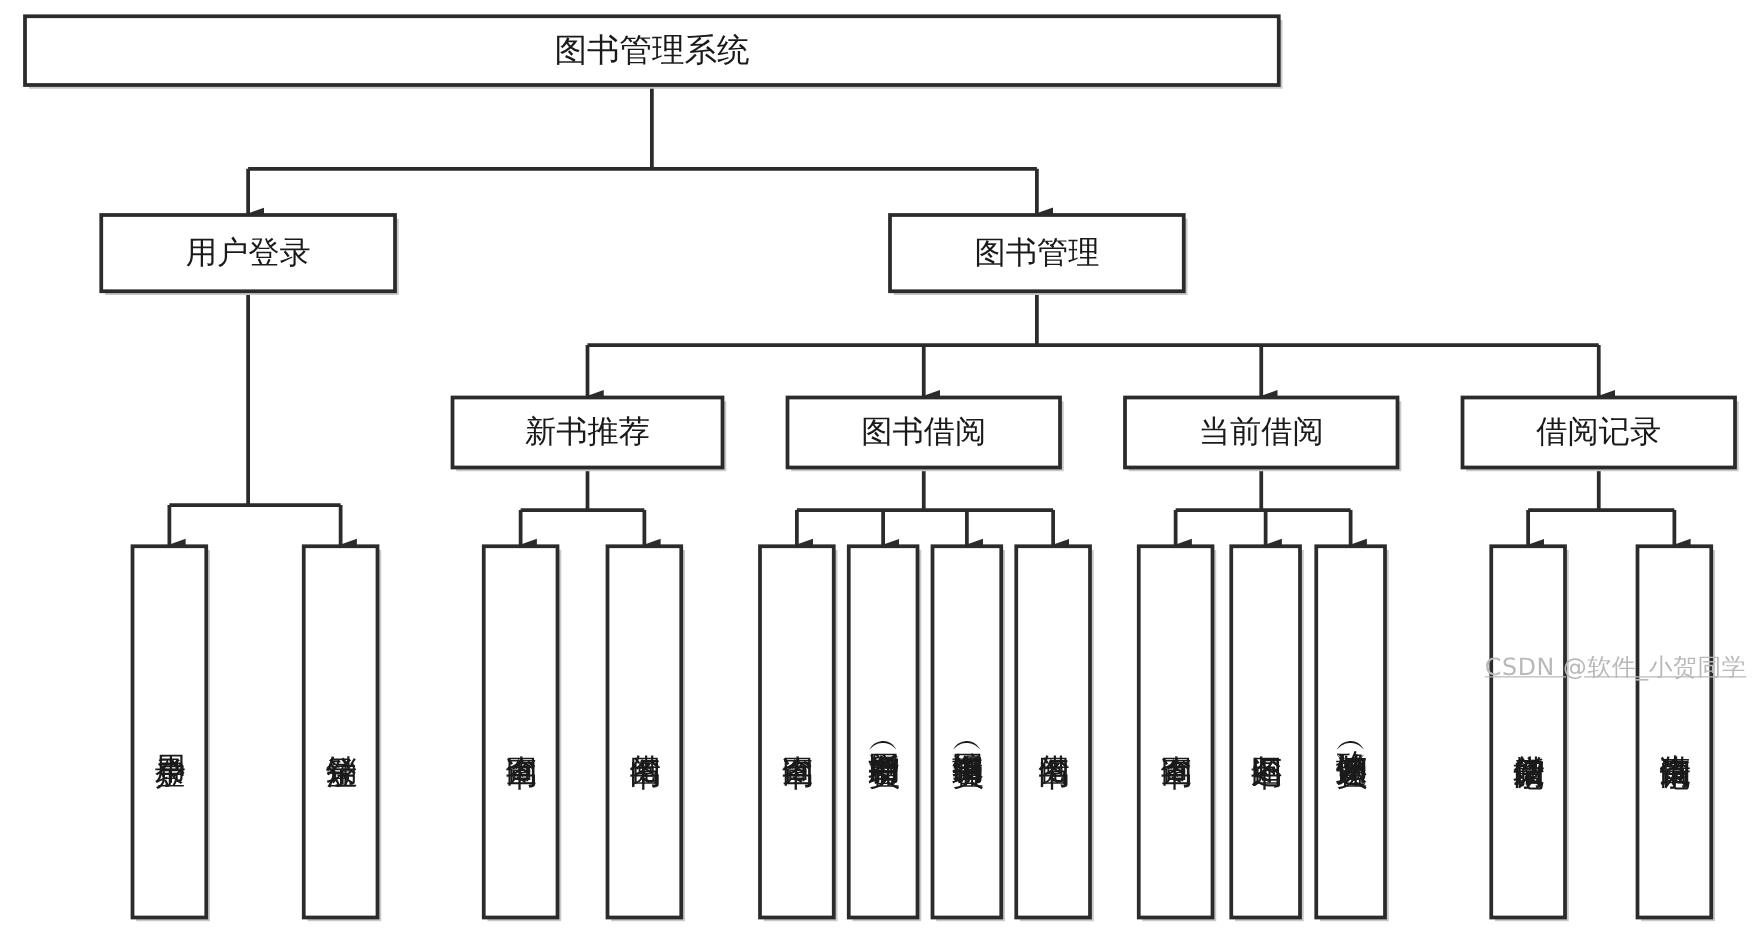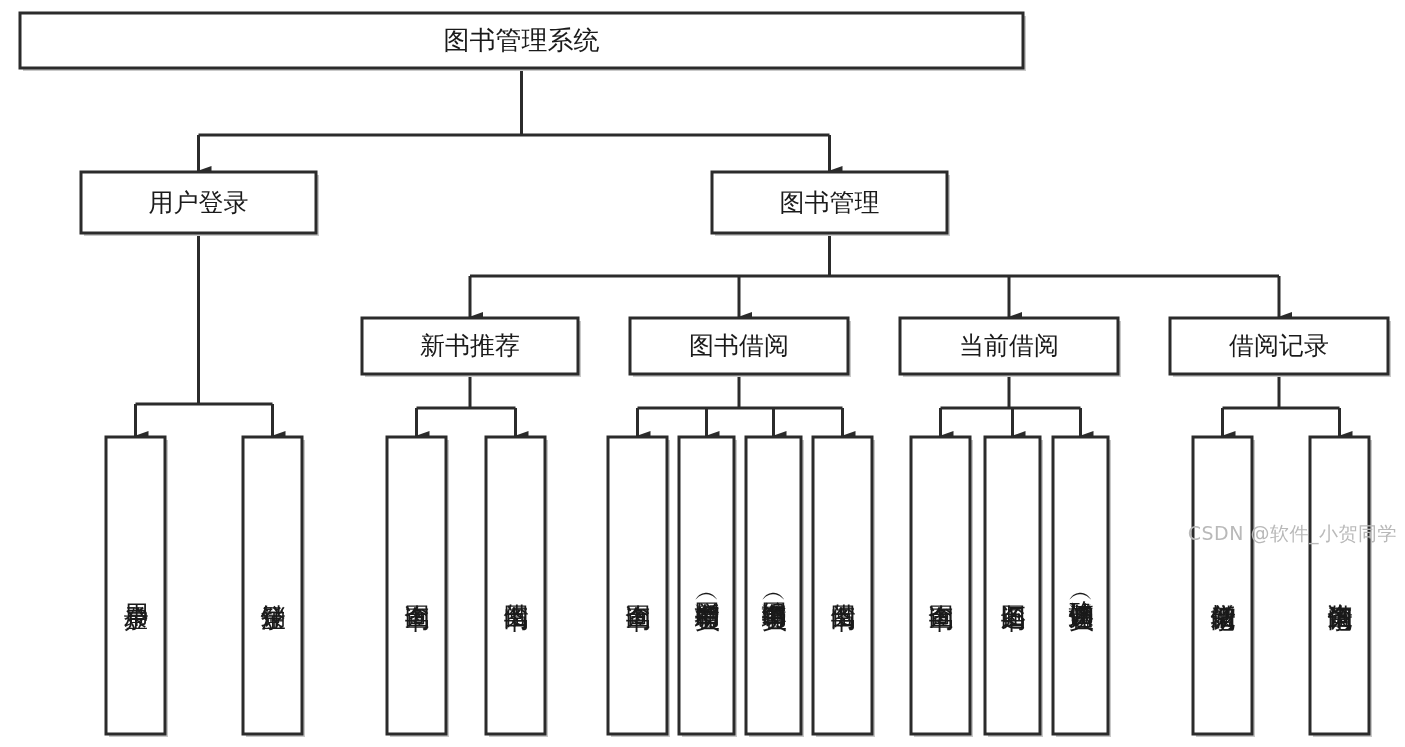--- a/index.html
+++ b/index.html
@@ -15,21 +15,21 @@
            font-size:25px;fill:#1a1a1a;text-anchor:middle;dominant-baseline:middle;}
   .h-label-top{font-size:26px;}
   .v-label-wrap{position:absolute;display:flex;align-items:center;justify-content:center;
                 pointer-events:none;}
   .v-label{writing-mode:vertical-rl;text-orientation:upright;
            font-family:"DejaVu Sans","Liberation Sans",sans-serif;
            font-size:25px;line-height:1.06;color:#1a1a1a;letter-spacing:1px;
            white-space:nowrap;}
   .watermark{position:absolute;right:8px;bottom:4px;font-size:19px;color:#b9b9b9;
              font-family:"DejaVu Sans","Liberation Sans",sans-serif;letter-spacing:.5px;
-             white-space:nowrap;}
+             white-space:nowrap;text-decoration:underline;}
 </style>
 </head>
 <body>
 
 <div id="stage">
 
   <svg id="tree" viewBox="0 0 1405 747">
     <defs>
       <marker id="arrow" viewBox="0 0 12 14" refX="6" refY="13" markerWidth="12" markerHeight="14" orient="auto-start-reverse" markerUnits="userSpaceOnUse">
         <path d="M1 0 L11 0 L6 14 Z" class="arrowhead"></path>

